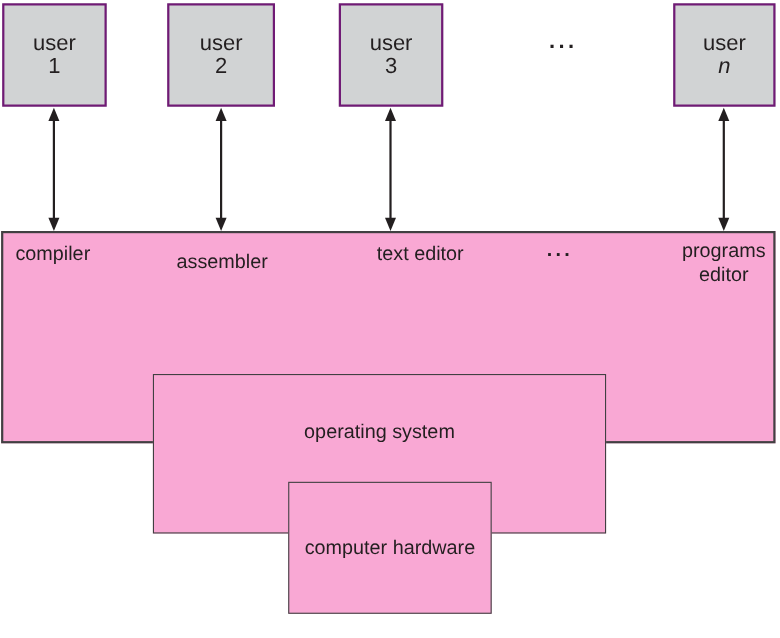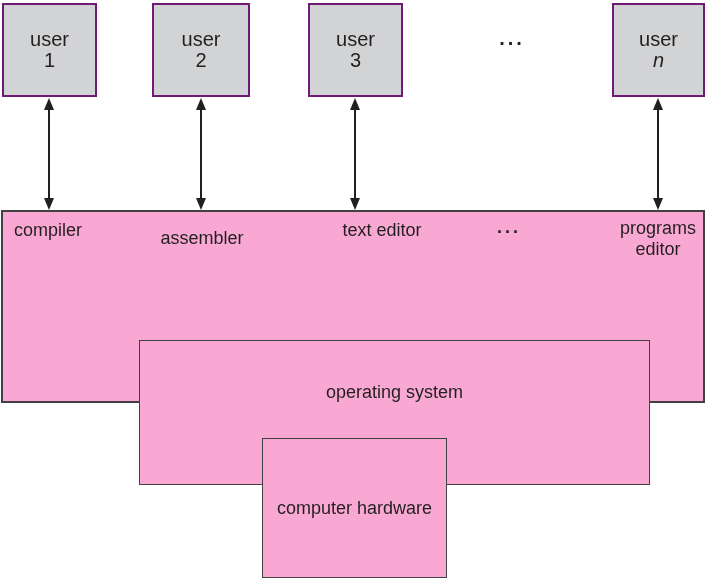--- a/index.html
+++ b/index.html
@@ -55,27 +55,27 @@
     box-sizing: border-box;
   }
   #programs-layer {
     left: 1px; top: 210px;
     width: 704px; height: 193px;
     border: 2px solid #414042;
     z-index: 1;
   }
   #os-layer {
     left: 137px; top: 338px;
-    width: 511px; height: 145px;
+    width: 412px; height: 145px;
     border: 1.5px solid #414042;
     z-index: 2;
   }
   #hardware-layer {
     left: 262px; top: 438px;
-    width: 185px; height: 140px;
+    width: 185px; height: 120px;
     border: 1.5px solid #414042;
     z-index: 3;
     display: flex;
     align-items: center;
     justify-content: center;
   }
   .prog-label {
     position: absolute;
     font-size: 18px;
     line-height: 21px;

